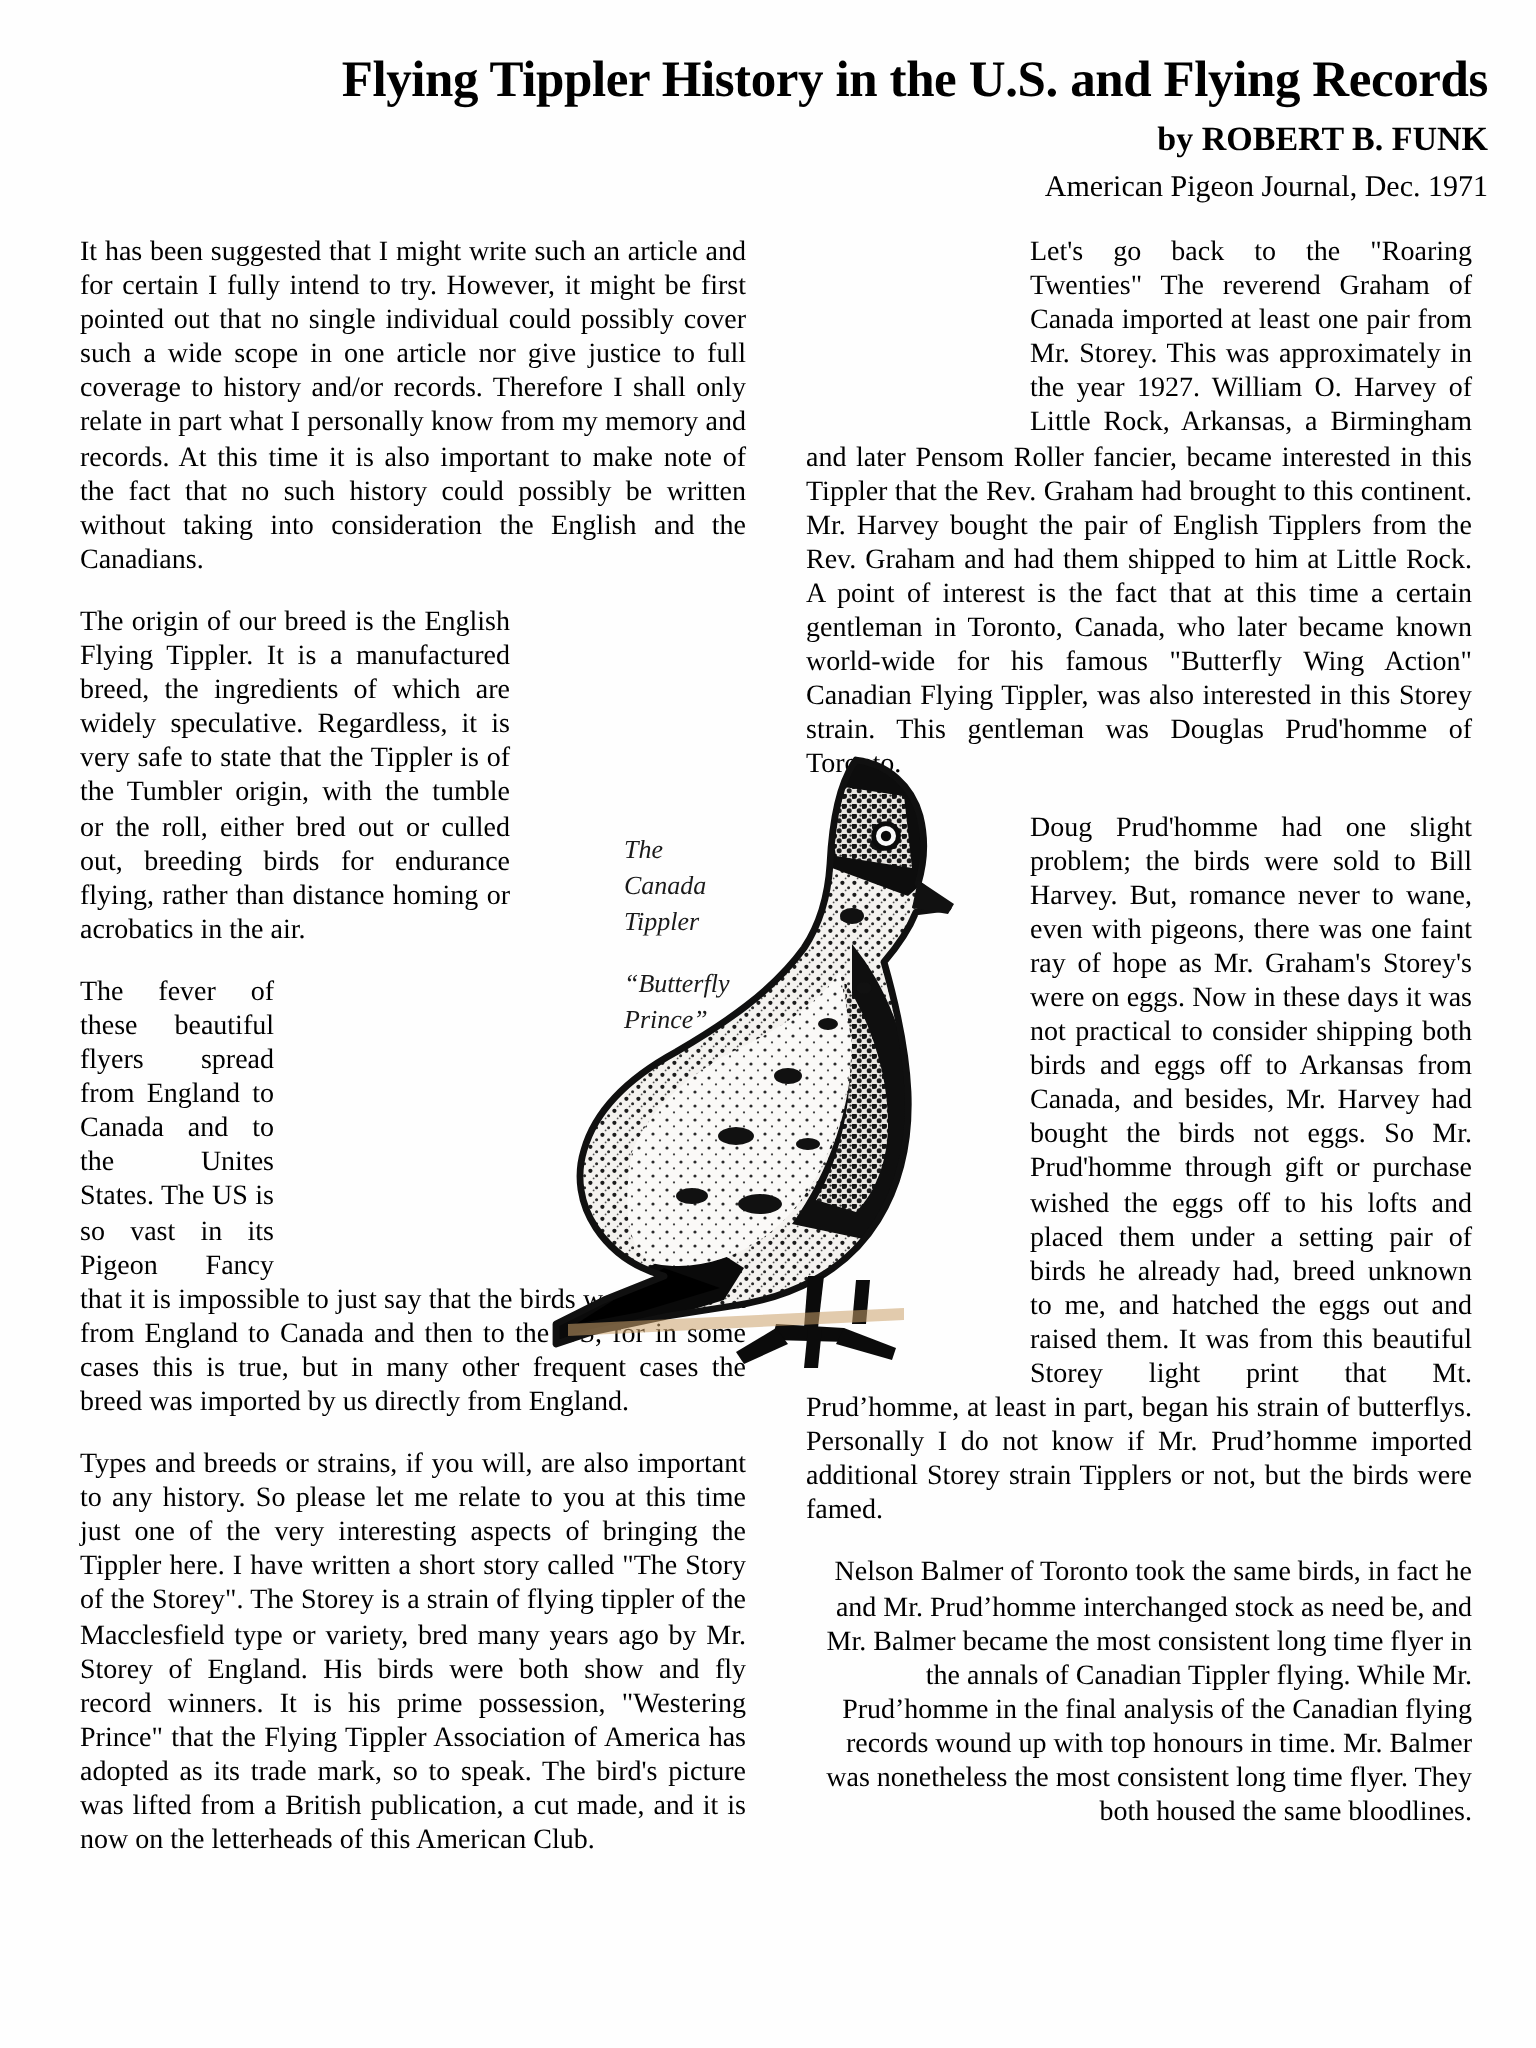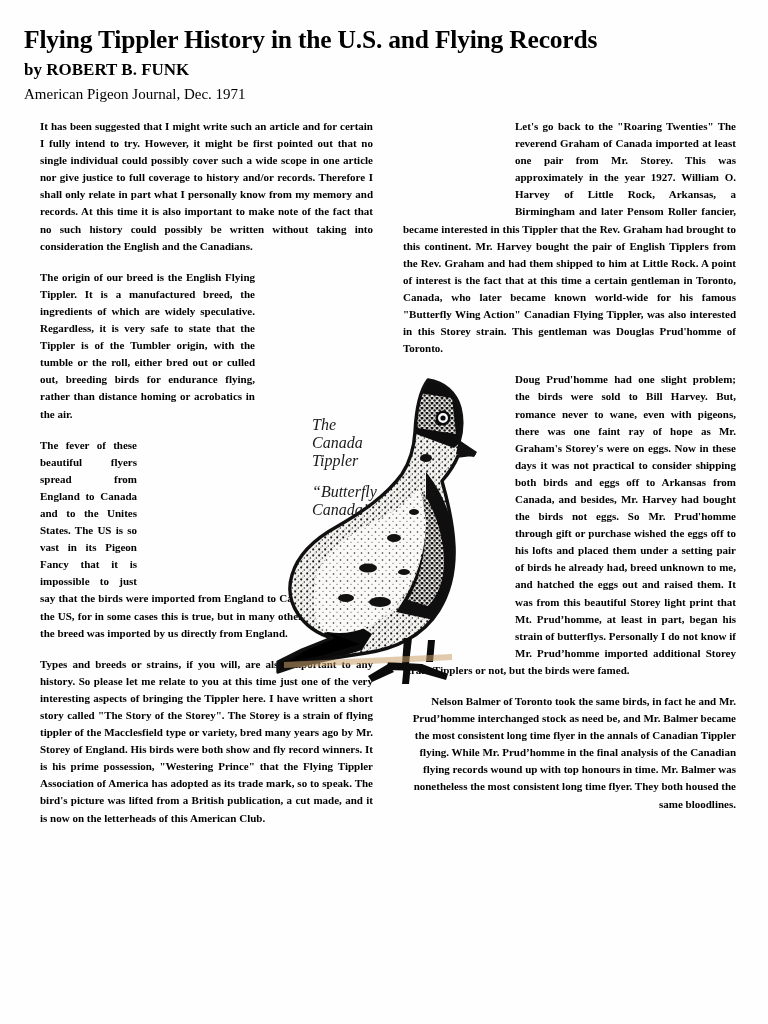--- a/index.html
+++ b/index.html
@@ -23,21 +23,21 @@
     height: 1024px;
     background: #fefefe;
   }
 
   
   .masthead {
     position: absolute;
     left: 24px;
     top: 26px;
     width: 720px;
-    text-align: left;
+    text-align: right;
   }
   .doc-title {
     font-size: 25.5px;
     font-weight: bold;
     letter-spacing: -0.2px;
     line-height: 1.1;
     margin: 0;
     white-space: nowrap;
   }
   .doc-byline {
@@ -49,26 +49,25 @@
   .doc-source {
     font-size: 15px;
     font-weight: normal;
     margin: 6px 0 0 0;
     line-height: 1.1;
   }
 
   
   .col {
     position: absolute;
-    font-size: 11px;
+    font-size: 14px;
     line-height: 17.1px;
     text-align: justify;
     -webkit-hyphens: none;
     hyphens: none;
-    font-weight: bold;
   }
   .col-left  { left: 40px;  top: 118px; width: 333px; }
   .col-right { left: 403px; top: 118px; width: 333px; }
 
   .col p {
     margin: 0 0 14px 0;
     text-align: justify;
   }
   .col p.ragged { text-align: right; }
   .col p.last { margin-bottom: 16px; }
@@ -95,21 +94,21 @@
     width: 240px;
     height: 342px;
     pointer-events: none;
   }
   .bird-caption {
     position: absolute;
     left: 312px;
     top: 416px;
     width: 86px;
     font-style: italic;
-    font-size: 16px;
+    font-size: 13px;
     line-height: 18px;
     color: #1a1a1a;
   }
   .bird-caption .cap-block { margin: 0; }
   .bird-caption .cap-gap { margin-top: 13px; }
 
   .bird-svg { display: block; width: 240px; height: 342px; }
 </style>
 </head>
 <body>
@@ -242,16 +241,16 @@
 
       <path d="M8 300 L176 292 L176 298 L8 306 Z" fill="#caa06a" opacity="0.55"></path>
     </svg>
   </div>
 
   <div class="bird-caption">
     <div class="cap-block">The</div>
     <div class="cap-block">Canada</div>
     <div class="cap-block">Tippler</div>
     <div class="cap-block cap-gap">“Butterfly</div>
-    <div class="cap-block">Canada”</div>
+    <div class="cap-block">Prince”</div>
   </div>
 
 </div>
 
 </body></html>

